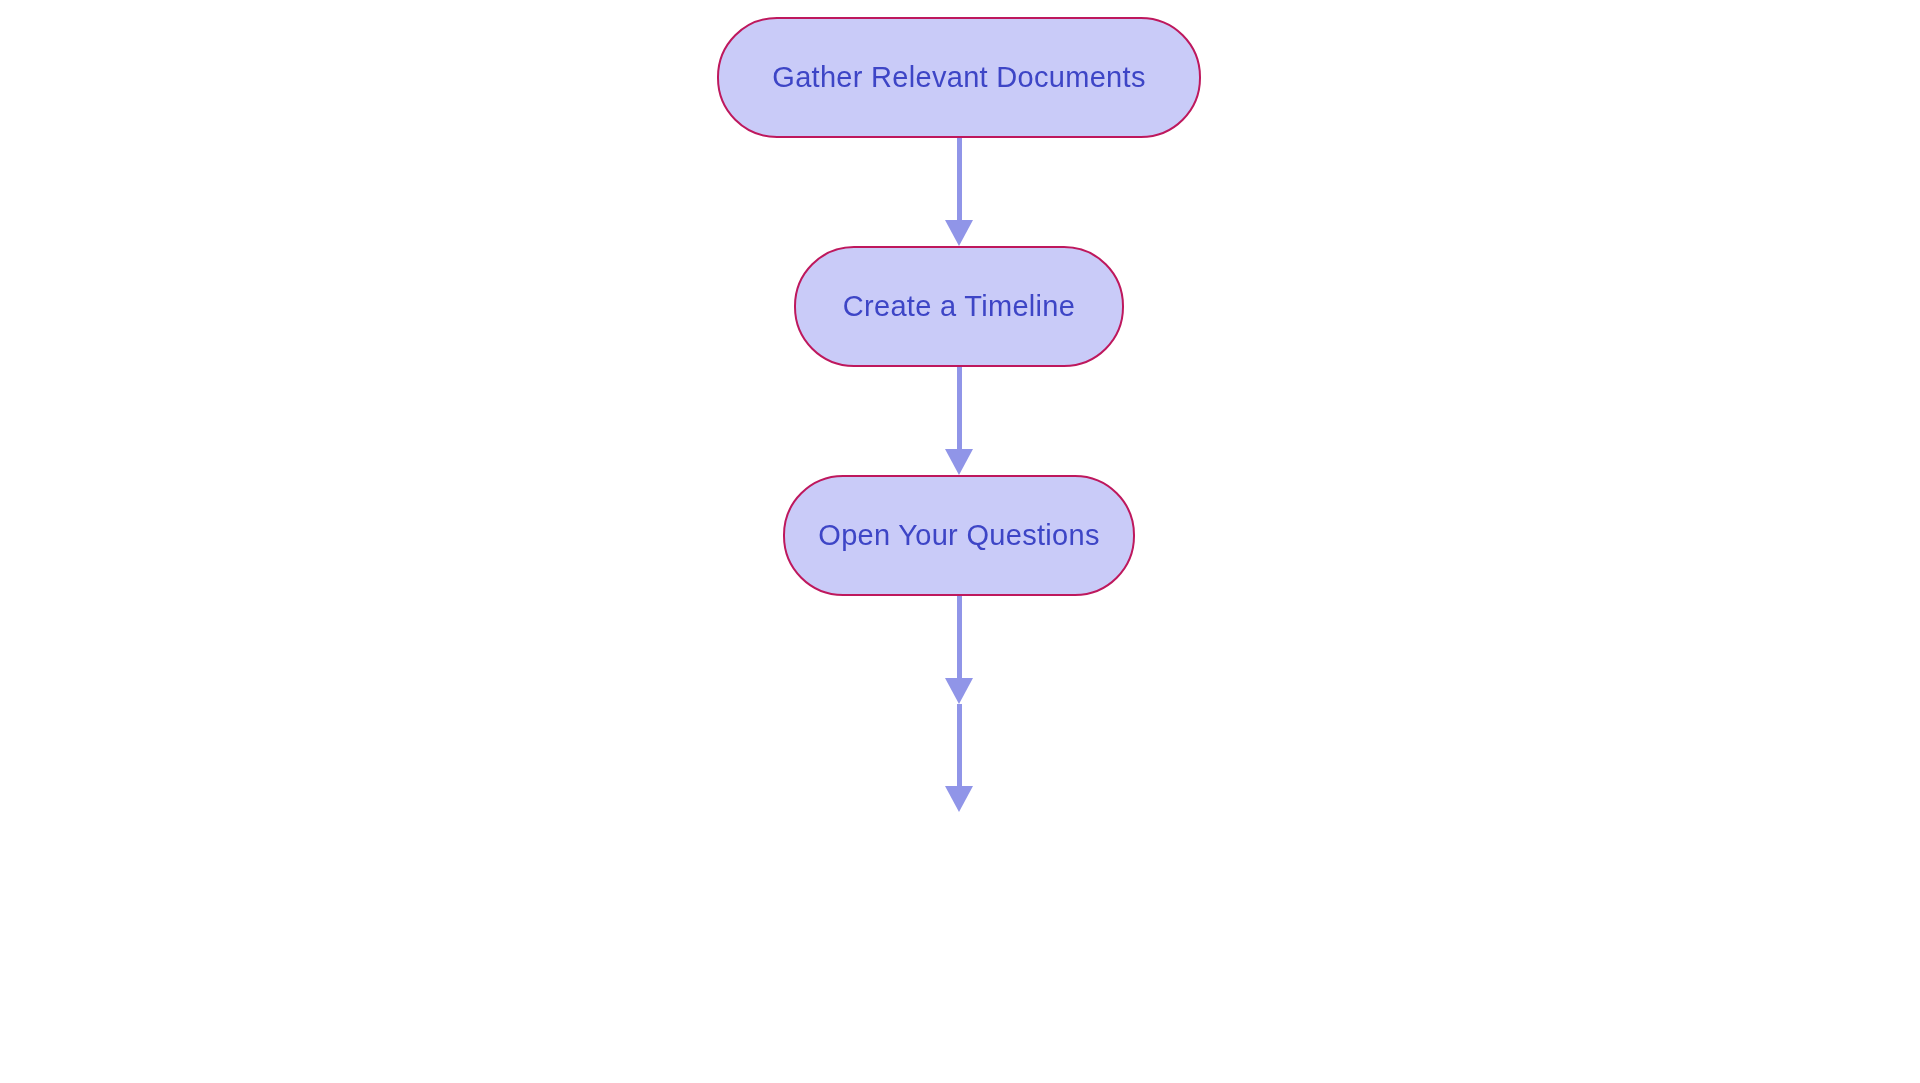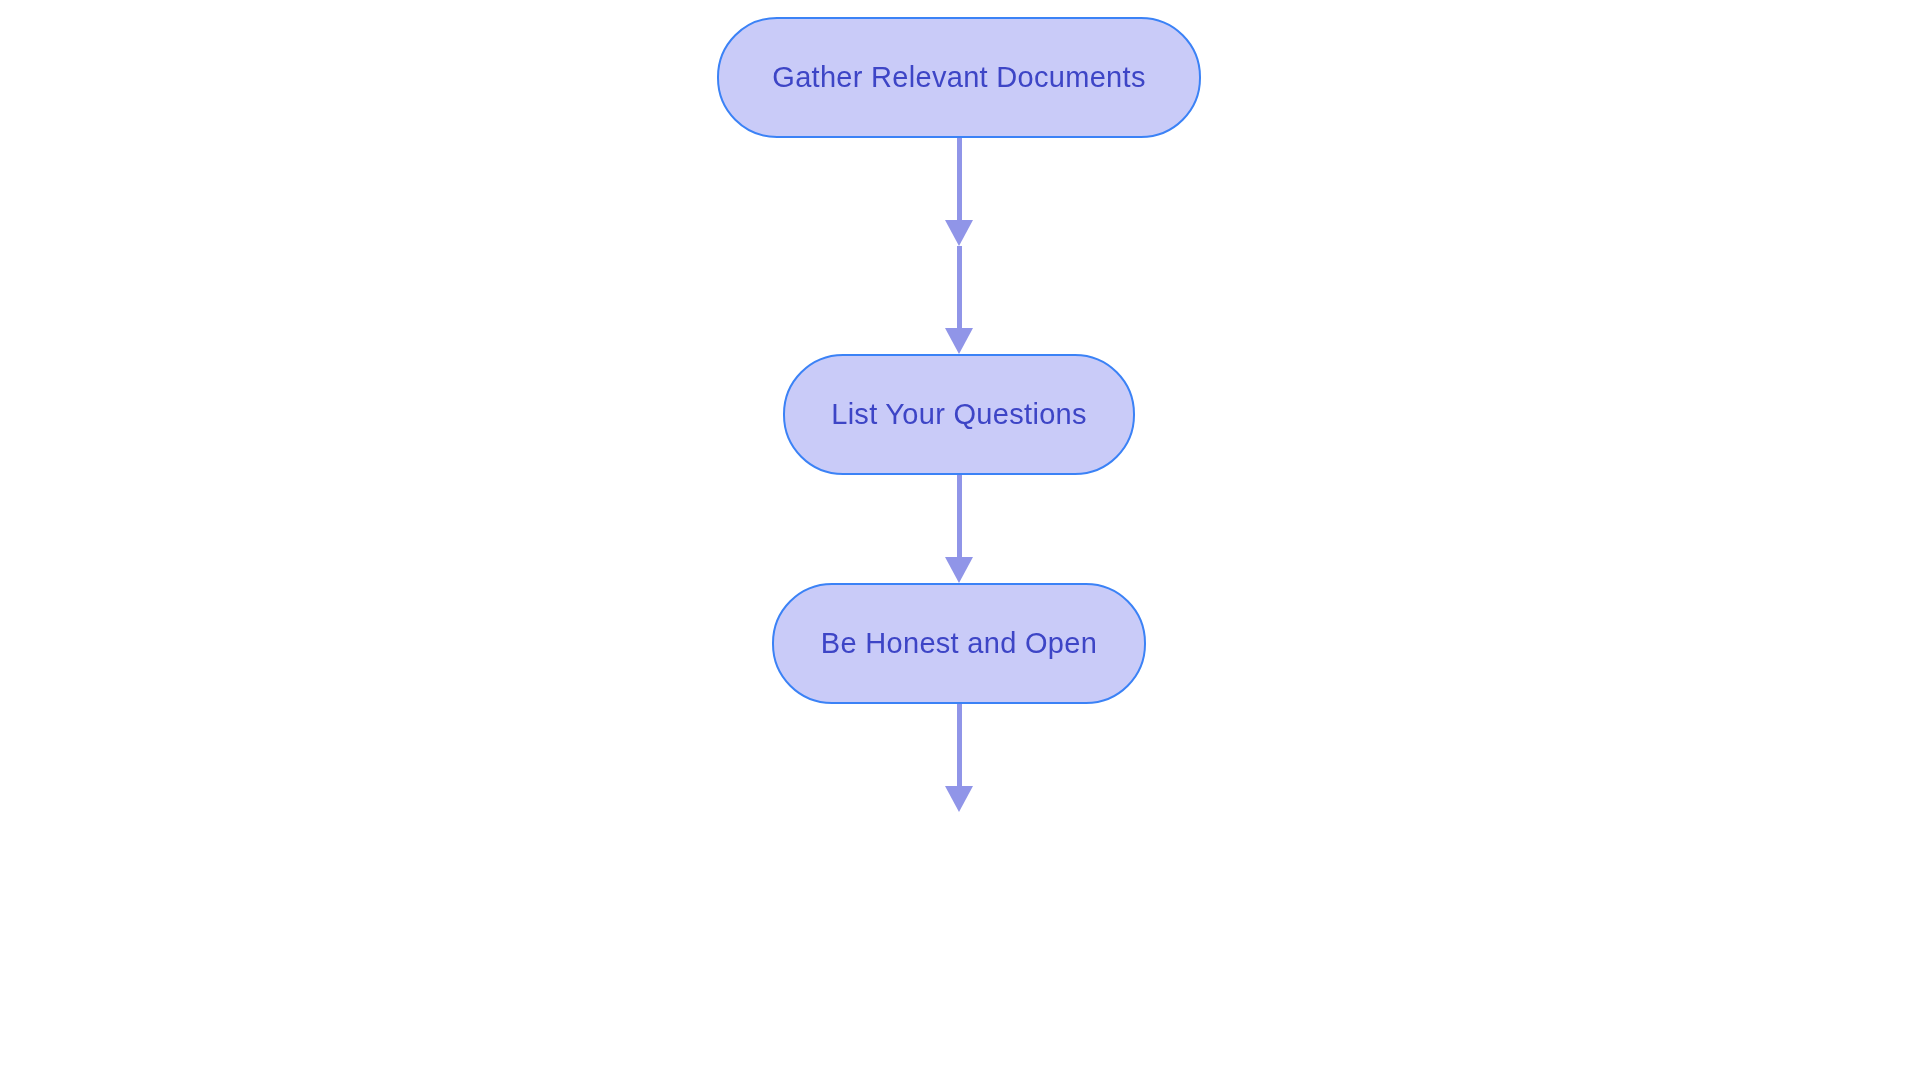--- a/index.html
+++ b/index.html
@@ -21,21 +21,21 @@
     top: 17px;
     width: 1918px; 
     display: flex;
     flex-direction: column;
     align-items: center;
   }
   .node {
     height: 121px;
     border-radius: 60px;
     background: #c9cbf8;
-    border: 2px solid #3b82f6;
+    border: 2px solid #be185d;
     box-sizing: border-box;
     display: flex;
     align-items: center;
     justify-content: center;
     color: #3d45c6;
     font-size: 29px;
     font-weight: 500;
     letter-spacing: 0.3px;
     white-space: nowrap;
   }
@@ -71,38 +71,38 @@
 
     <div class="node node-1">
       <span>Gather Relevant Documents</span>
     </div>
 
     <div class="connector">
       <div class="line"></div>
       <div class="arrowhead"></div>
     </div>
 
+    <div class="node node-2">
+      <span>Create a Timeline</span>
+    </div>
 
     <div class="connector">
       <div class="line"></div>
       <div class="arrowhead"></div>
     </div>
 
     <div class="node node-3">
-      <span>List Your Questions</span>
+      <span>Open Your Questions</span>
     </div>
 
     <div class="connector">
       <div class="line"></div>
       <div class="arrowhead"></div>
     </div>
 
-    <div class="node node-4">
-      <span>Be Honest and Open</span>
-    </div>
 
     <div class="connector">
       <div class="line"></div>
       <div class="arrowhead"></div>
     </div>
 
 
   </div>
 </div>
 

